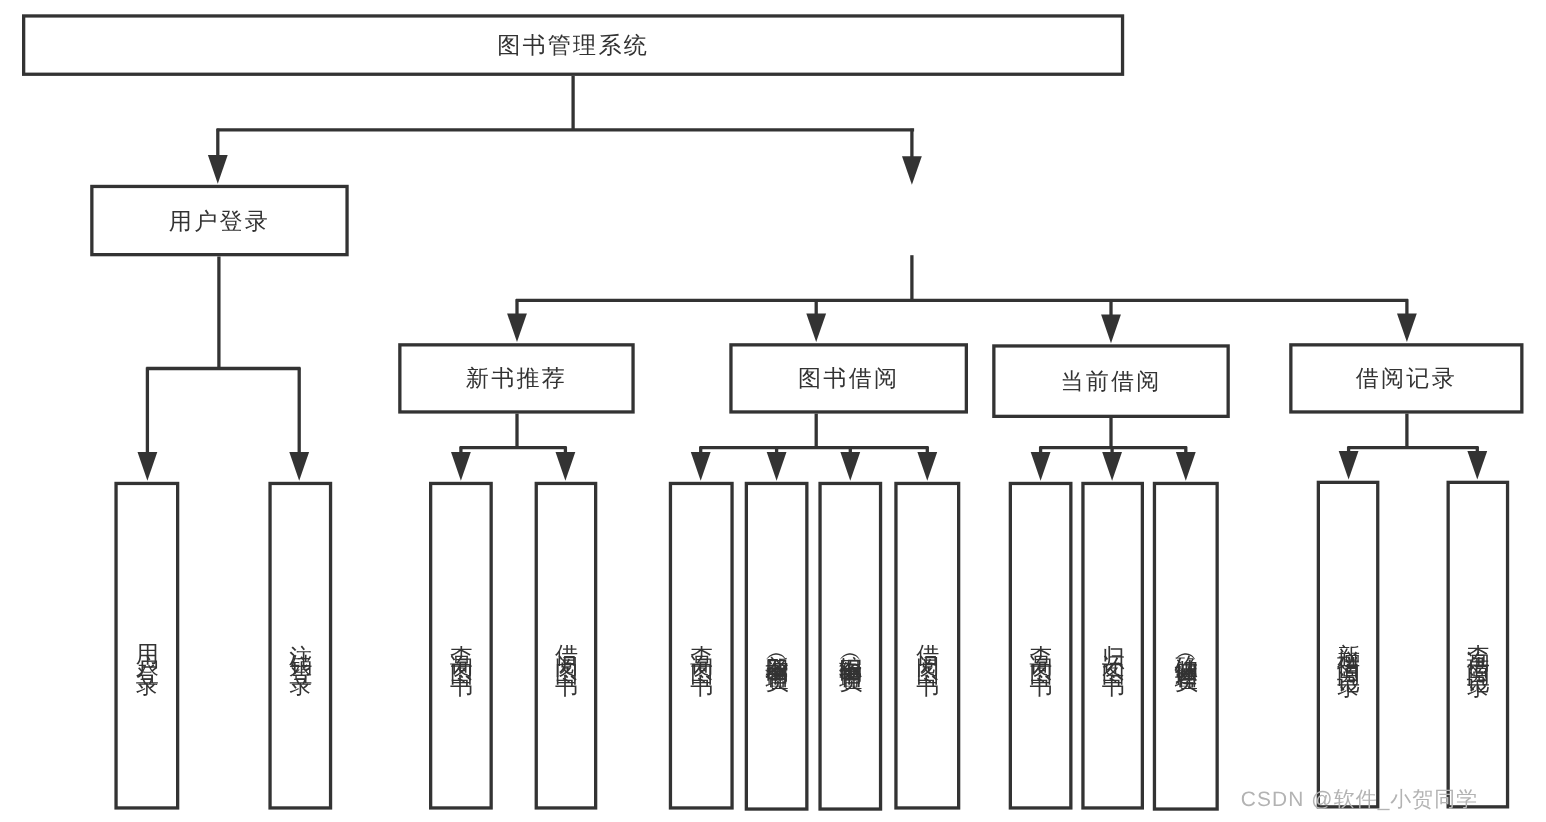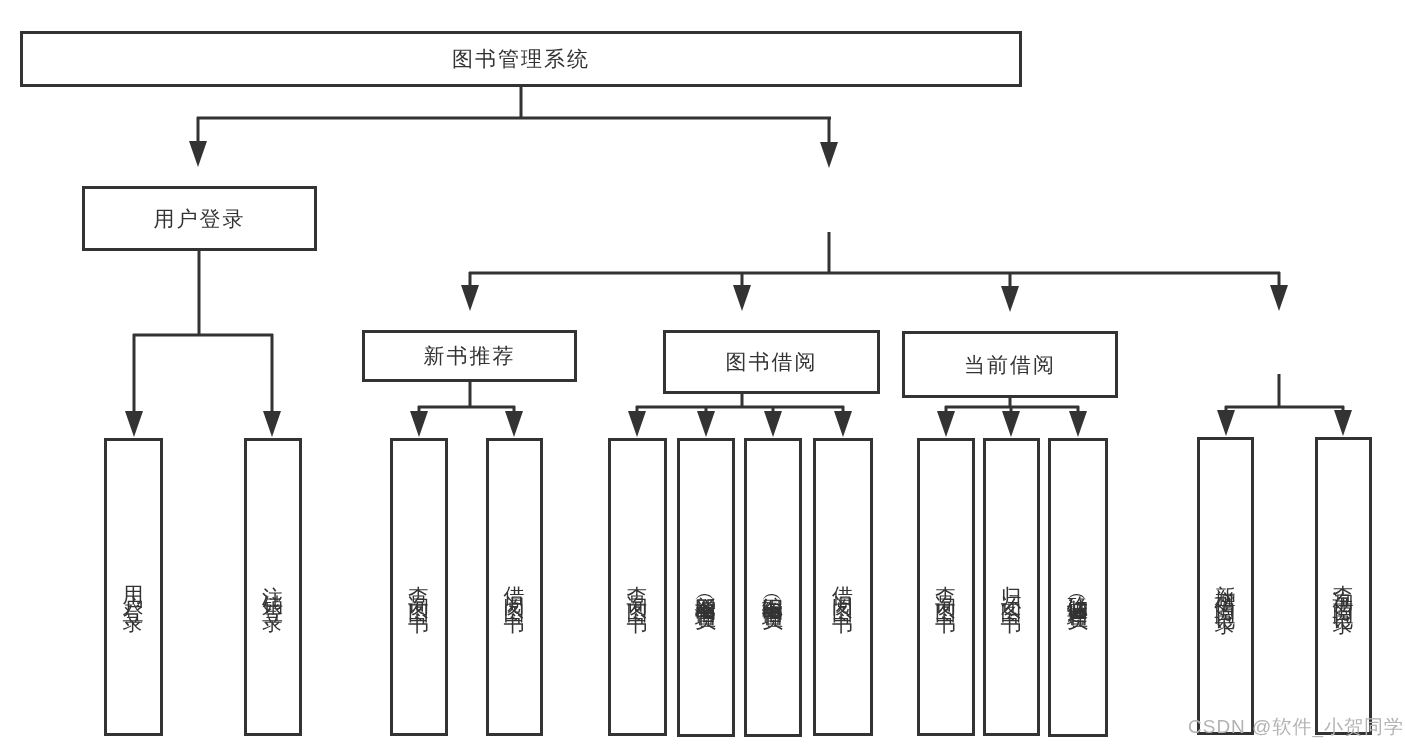--- a/index.html
+++ b/index.html
@@ -38,40 +38,39 @@
     border: 3px solid #333333;
     background: #ffffff;
     display: flex;
     align-items: center;
     justify-content: center;
     text-align: center;
   }
   .node.h {
     font-size: 21px;
     letter-spacing: 2px;
-    margin-top: 18px;
   }
   .node.v {
     font-size: 21px;
   }
   .node.v .vtext {
     writing-mode: vertical-rl;
     text-orientation: mixed;
     letter-spacing: 9px;
     line-height: 1;
   }
   .node.v .vtext.med {
     letter-spacing: 6px;
   }
   .node.v .vtext.long {
     letter-spacing: 2px;
   }
   #watermark {
     position: absolute;
-    left: 1188px;
+    left: 1128px;
     top: 714px;
     font-size: 19px;
     letter-spacing: 1px;
     color: #b3b3b3;
     white-space: nowrap;
     z-index: 20;
   }
 </style>
 </head>
 <body>
@@ -141,29 +140,32 @@
   </svg>
 
   <div class="node h" style="left:20px;top:13px;width:1002px;height:56px">
     <span>图书管理系统</span>
   </div>
 
   <div class="node h" style="left:82px;top:168px;width:235px;height:65px">
     <span>用户登录</span>
   </div>
 
-  <div class="node h" style="left:362px;top:312px;width:215px;height:52px">
+  <div class="node h" style="left:362px;top:312px;width:215px;height:64px">
     <span>新书推荐</span>
   </div>
   <div class="node h" style="left:663px;top:312px;width:217px;height:64px">
     <span>图书借阅</span>
   </div>
   <div class="node h" style="left:902px;top:313px;width:216px;height:67px">
     <span>当前借阅</span>
   </div>
+  <div class="node h" style="left:1172px;top:312px;width:213px;height:64px">
+    <span>借阅记录</span>
+  </div>
 
   <div class="node v" style="left:104px;top:438px;width:59px;height:298px">
     <span class="vtext">用户登录</span>
   </div>
   <div class="node v" style="left:244px;top:438px;width:58px;height:298px">
     <span class="vtext">注销登录</span>
   </div>
 
   <div class="node v" style="left:390px;top:438px;width:58px;height:298px">
     <span class="vtext">查询图书</span>

